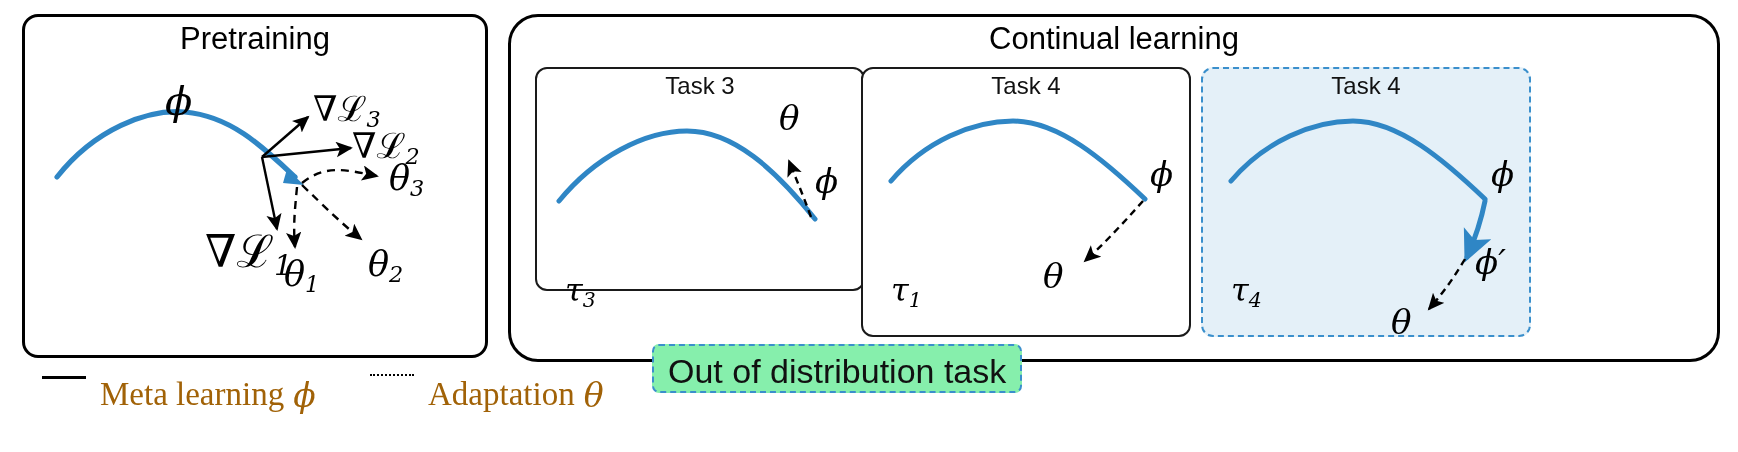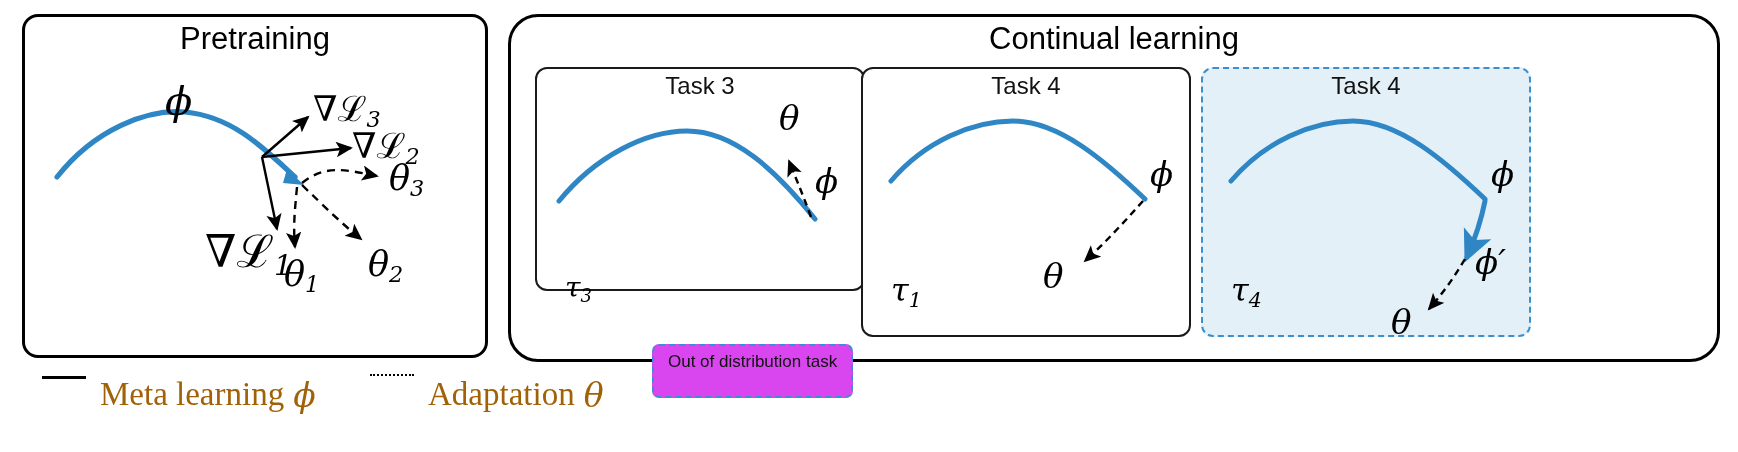--- a/index.html
+++ b/index.html
@@ -116,26 +116,26 @@
     border-top: 2.5px dotted #000000;
     margin-right: 14px;
     position: relative;
     top: -2px;
   }
   #ood-badge {
     position: absolute;
     left: 652px;
     top: 344px;
     box-sizing: border-box;
-    padding: 6px 14px 24px 14px;
+    padding: 6px 14px 0 14px;
     border: 2.5px dashed #3a8fcc;
     border-radius: 7px;
-    background: #d946ef;
-    font-family: "Liberation Sans", sans-serif;
-    font-size: 17px;
+    background: #86efac;
+    font-family: "Liberation Sans", sans-serif;
+    font-size: 34px;
     color: #111111;
     white-space: nowrap;
   }
 </style>
 </head>
 <body>
 
 <div id="root">
 
   <div class="panel" style="left:22px; top:14px; width:466px; height:344px;">
@@ -198,21 +198,21 @@
           <marker id="ah-black-t3" markerWidth="9" markerHeight="9" refX="6.2" refY="3.2" orient="auto" markerUnits="strokeWidth">
             <path d="M0,0 L7,3.2 L0,6.4 L1.6,3.2 Z" fill="#000000"></path>
           </marker>
         </defs>
         <path d="M 22 132 C 58 88, 108 62, 150 62 C 196 62, 238 100, 278 150" fill="none" stroke="#2f86c5" stroke-width="5" stroke-linecap="round"></path>
         <path d="M 274 148 C 266 126, 260 112, 252 92" fill="none" stroke="#000000" stroke-width="2.4" stroke-dasharray="7,5" marker-end="url(#ah-black-t3)"></path>
       </svg>
 
       <div class="math" style="left:242px; top:32px; font-size:34px;">θ</div>
       <div class="math" style="left:278px; top:95px; font-size:34px;">ϕ</div>
-      <div class="math" style="left:28px; top:205px; font-size:28px;">
+      <div class="math" style="left:28px; top:205px; font-size:32px;">
         <span>τ</span><span class="sub">3</span>
       </div>
     </div>
 
     <div class="subpanel" style="left:350px; top:50px; width:330px; height:270px;">
       <div class="sub-title">Task 4</div>
 
       <svg class="layer" width="330" height="270" viewBox="0 0 330 270">
         <defs>
           <marker id="ah-black-t1" markerWidth="9" markerHeight="9" refX="6.2" refY="3.2" orient="auto" markerUnits="strokeWidth">

